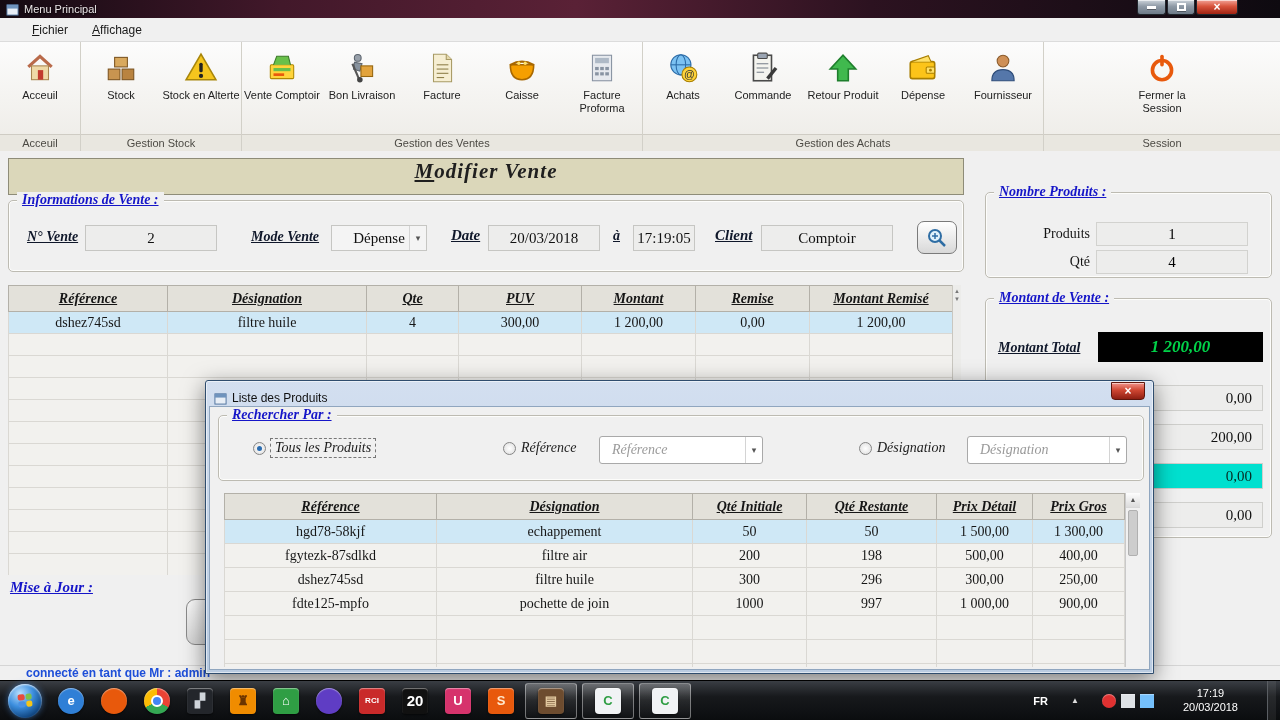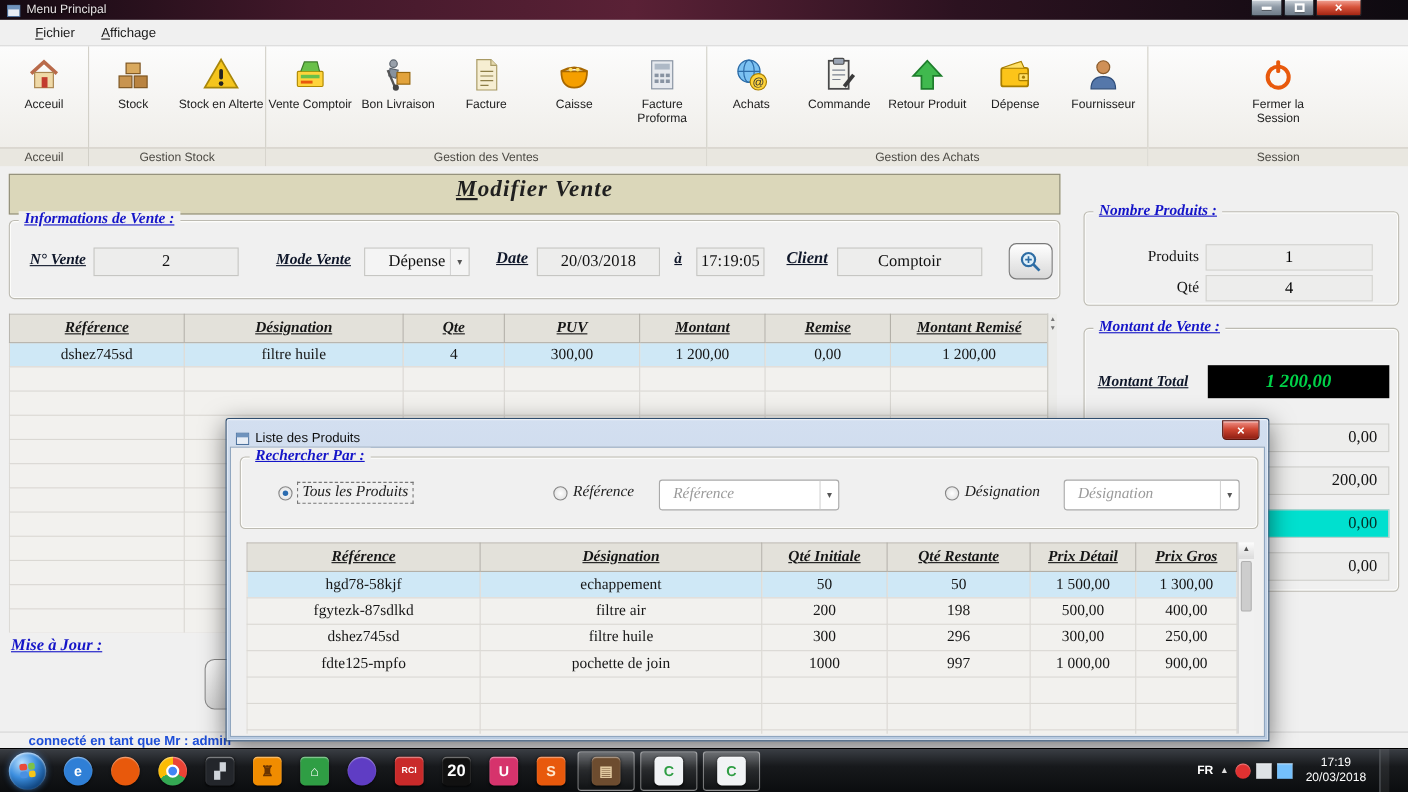--- a/index.html
+++ b/index.html
@@ -133,21 +133,21 @@
   .orb .flag i{border-radius:2px;}
   .apps{display:flex;align-items:center;gap:5px;}
   .tb-app{width:38px;height:36px;display:flex;align-items:center;justify-content:center;border-radius:3px;}
   .tb-app.active{width:52px;border:1px solid rgba(255,255,255,.4);
     background:linear-gradient(rgba(255,255,255,.28),rgba(255,255,255,.08) 50%,rgba(255,255,255,.02));}
   .app-ic{width:26px;height:26px;display:flex;align-items:center;justify-content:center;color:#fff;font-weight:bold;
     font-size:13px;box-shadow:inset 0 1px 1px rgba(255,255,255,.45),0 1px 2px rgba(0,0,0,.6);}
   .app-ic.circ{border-radius:50%;} .app-ic.sq{border-radius:4px;}
   .app-ic.chrome{background:conic-gradient(#ea4335 0 120deg,#34a853 120deg 240deg,#fbbc05 240deg 360deg);position:relative;}
   .app-ic.chrome::after{content:'';position:absolute;inset:7px;background:#4285f4;border:2px solid #fff;border-radius:50%;}
-  .tray{margin-left:auto;display:flex;align-items:center;gap:6px;padding-right:17px;color:#fff;}
+  .tray{margin-left:auto;display:flex;align-items:center;gap:23px;padding-right:4px;color:#fff;}
   .tray .caret{font-size:8px;color:#ddd;}
   .tray .lang{font-size:11px;font-weight:bold;}
   .tray-ic{width:14px;height:14px;display:inline-block;box-shadow:inset 0 1px 1px rgba(255,255,255,.4);}
   .clock{display:flex;flex-direction:column;align-items:center;font-size:11px;line-height:1.25;padding:0 6px;}
   .peek{width:9px;height:40px;border-left:1px solid #5a5e63;background:rgba(255,255,255,.07);}
 </style>
 </head>
 <body>
 
 <div class="titlebar">

